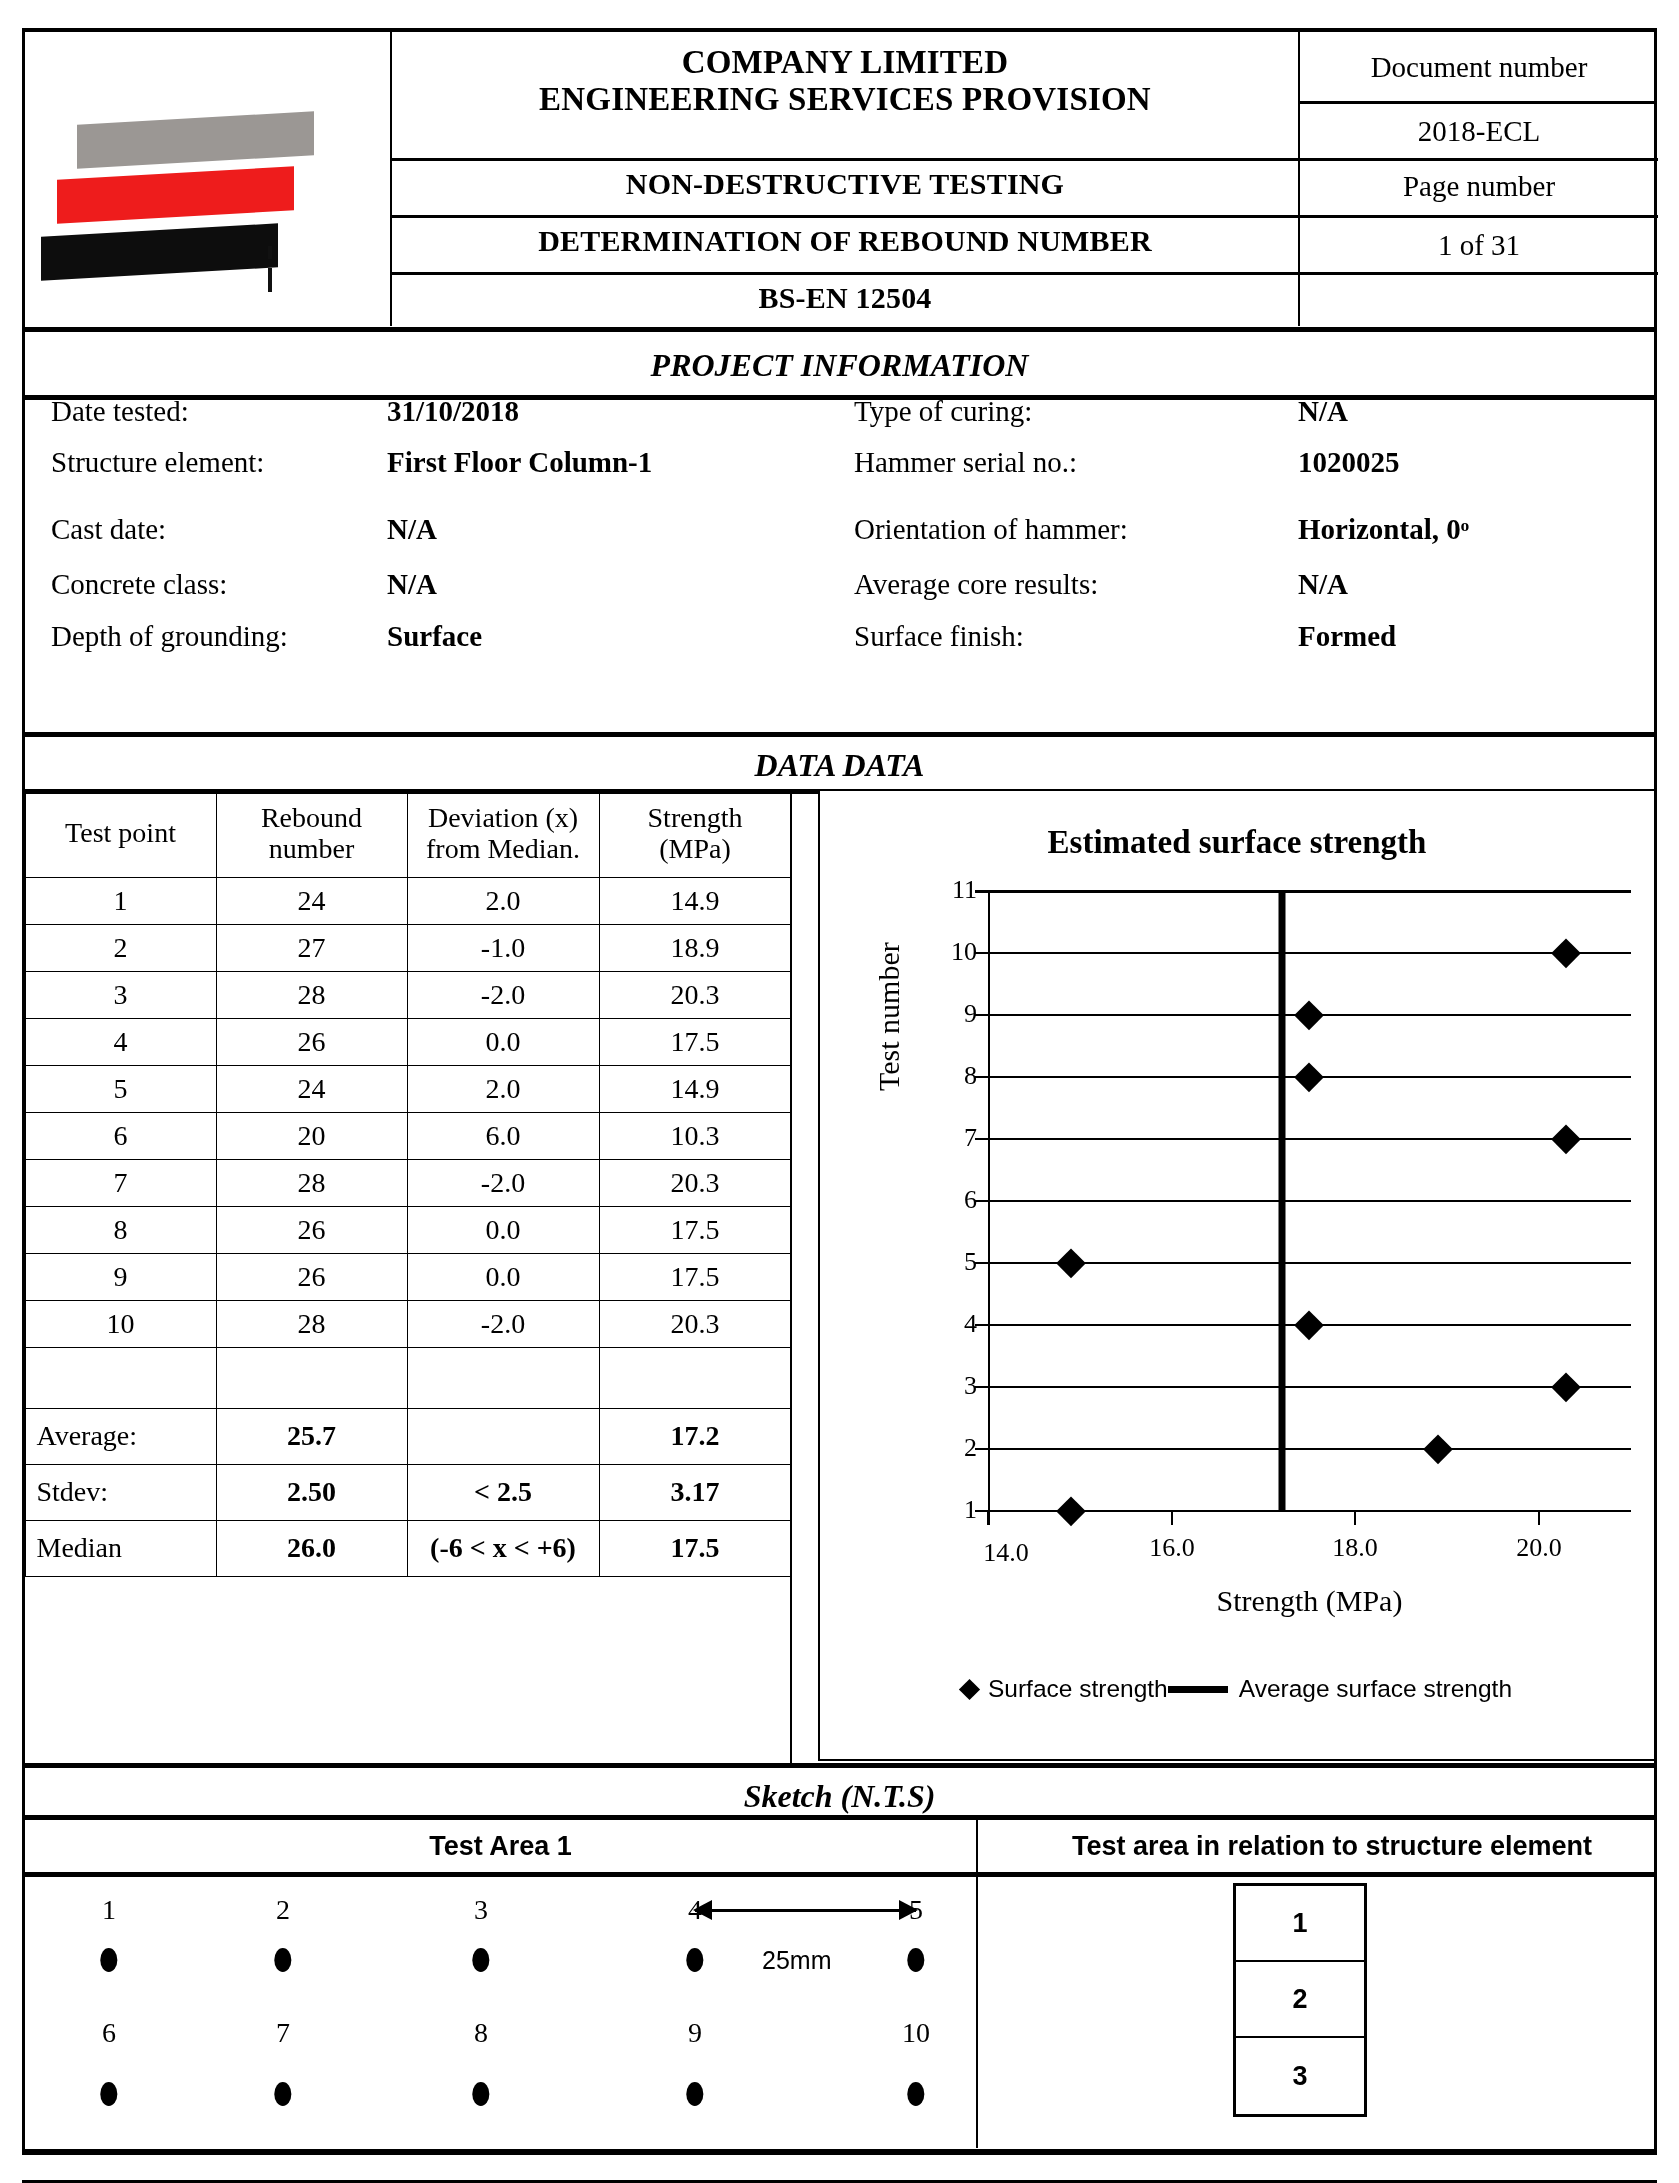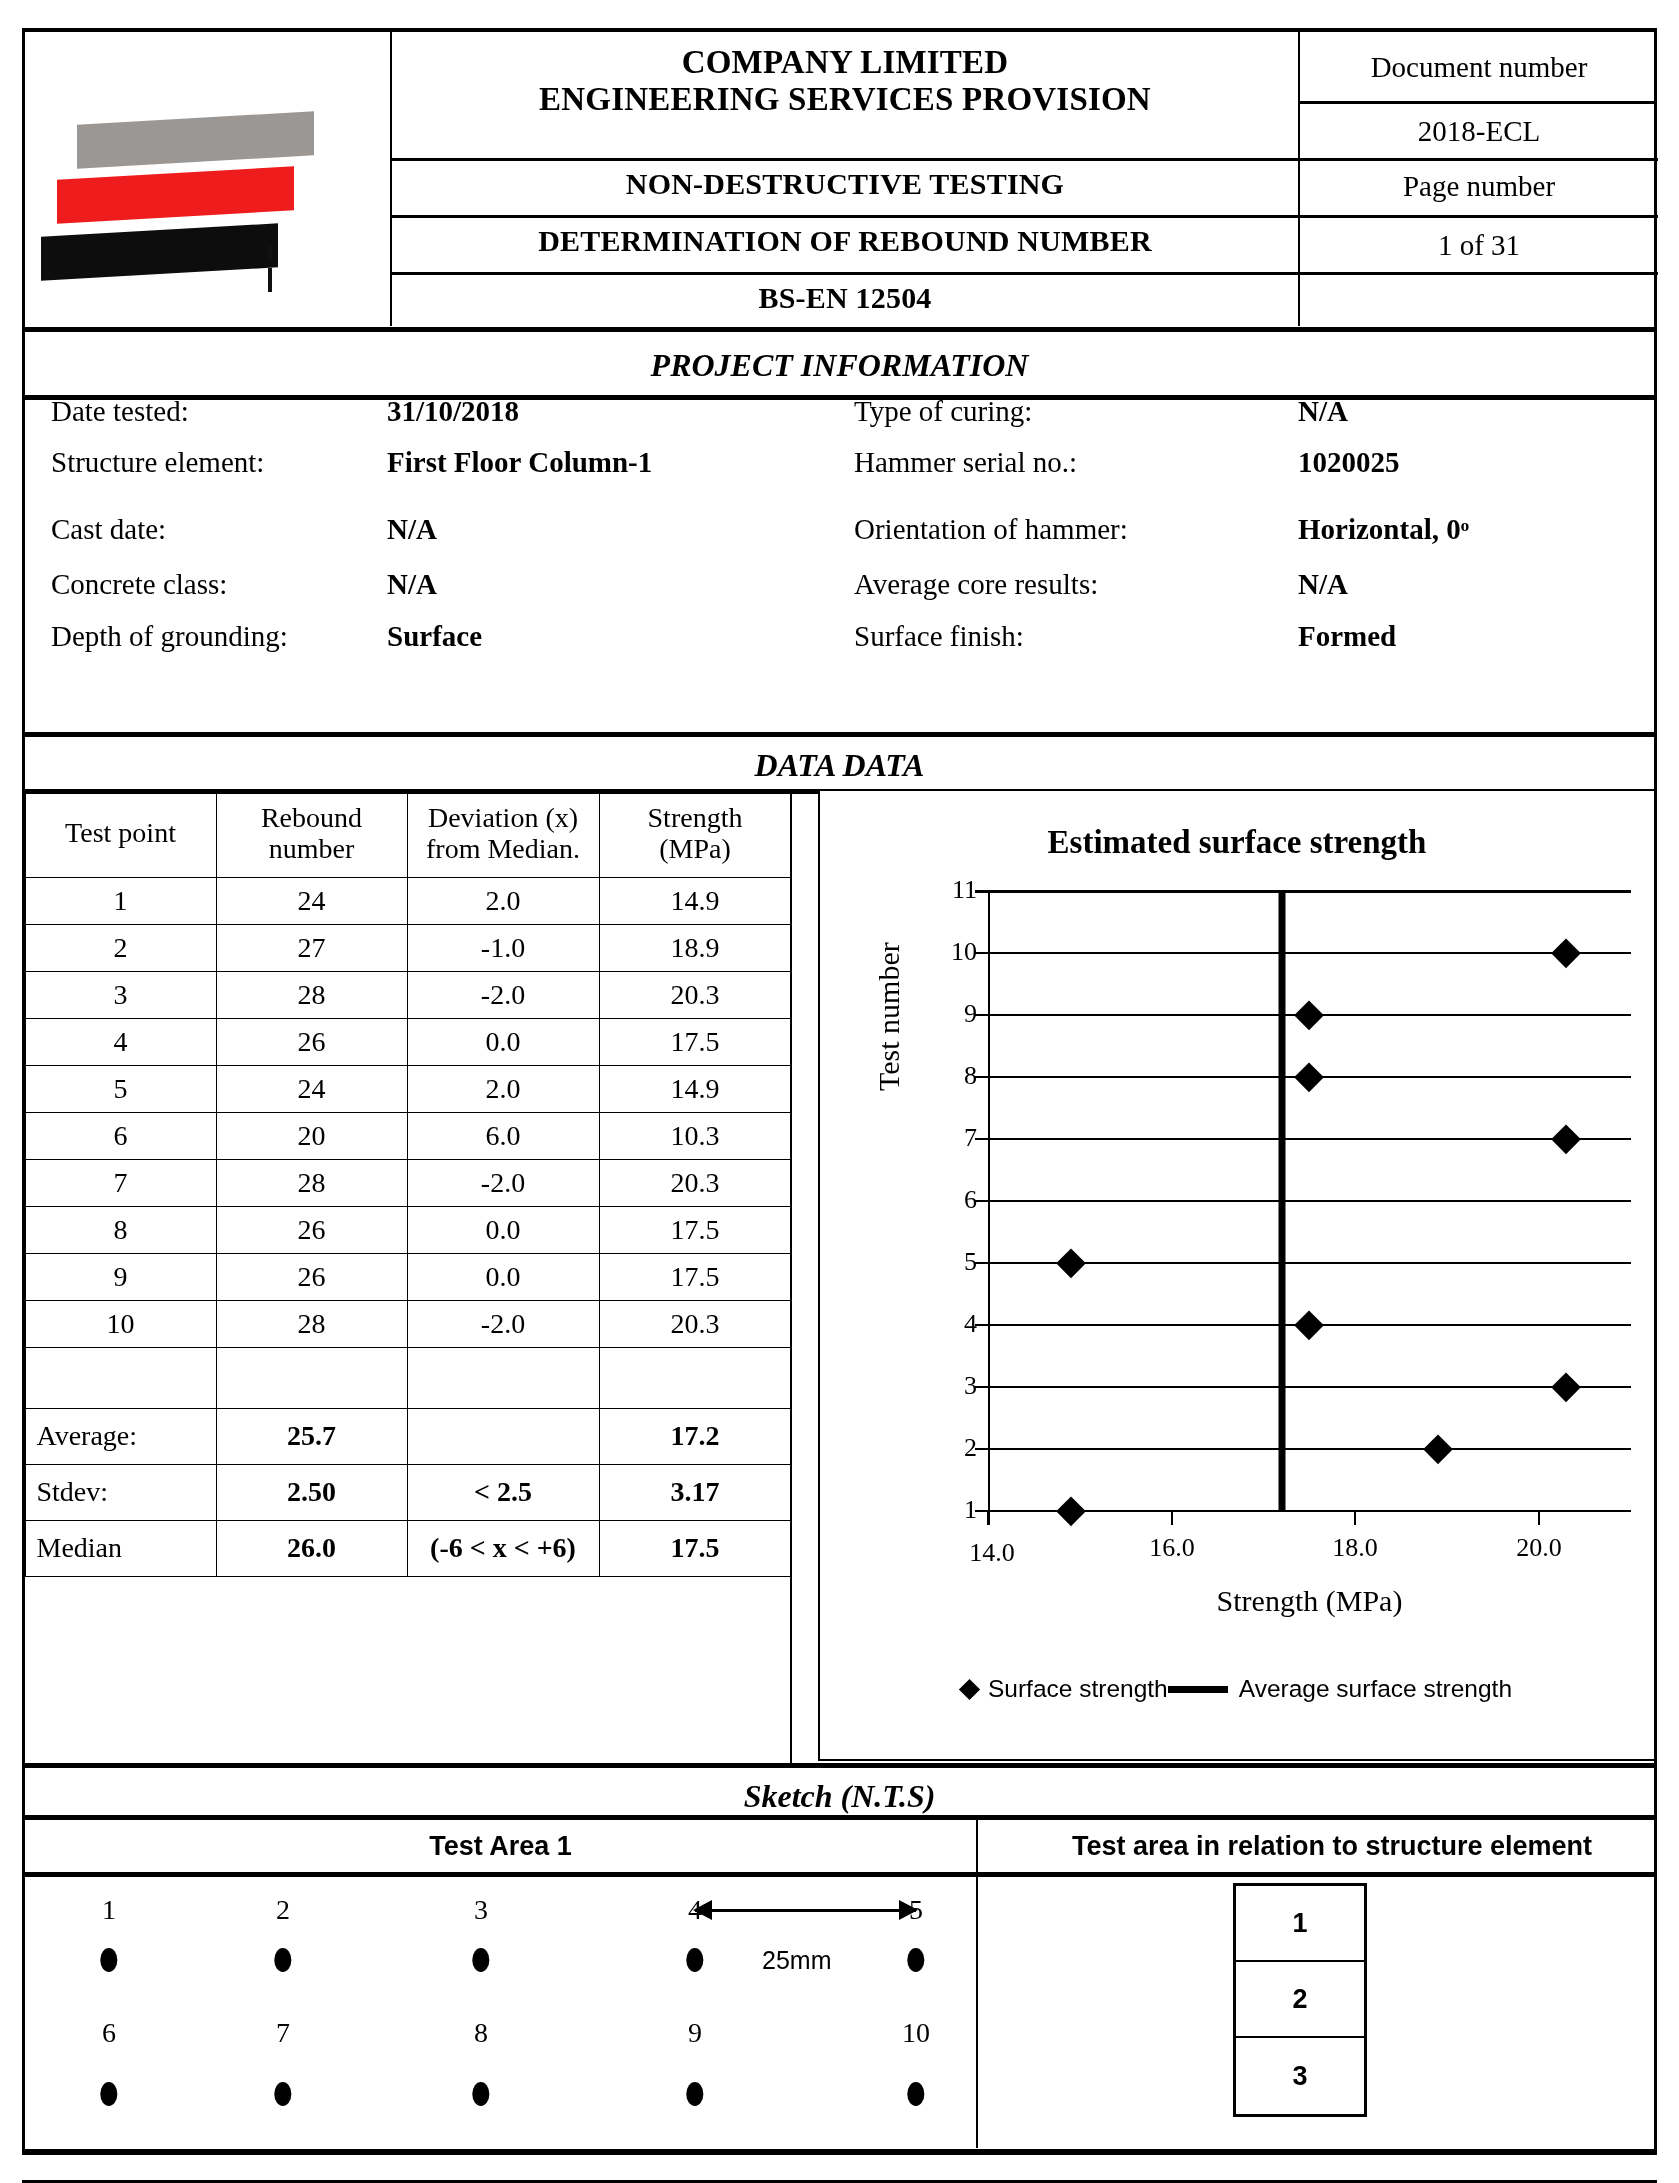--- a/index.html
+++ b/index.html
@@ -556,21 +556,21 @@
         <div class="ytickmark" style="top: 185px;"></div>
         <div class="gridline" style="top: 123px;"></div>
         <div class="ytick" style="top: 124px;">9</div>
         <div class="ytickmark" style="top: 123px;"></div>
         <div class="gridline" style="top: 61px;"></div>
         <div class="ytick" style="top: 62px;">10</div>
         <div class="ytickmark" style="top: 61px;"></div>
         <div class="gridline" style="top: -0.8px;"></div>
         <div class="ytick" style="top: 0px;">11</div>
         <div class="ytickmark" style="top: -0.8px;"></div>
-        <div class="xtick" style="left: 4px; margin-top: 27px;">14.0</div>
+        <div class="xtick" style="left: 18px; margin-top: 27px;">14.0</div>
         <div class="xtickmark" style="left: -0.8px;"></div>
         <div class="xtick" style="left: 184px;">16.0</div>
         <div class="xtickmark" style="left: 183px;"></div>
         <div class="xtick" style="left: 367px;">18.0</div>
         <div class="xtickmark" style="left: 366px;"></div>
         <div class="xtick" style="left: 551px;">20.0</div>
         <div class="xtickmark" style="left: 550px;"></div>
         <div class="avgline" style="left: 294px;"></div>
         <div class="marker" style="left: 83px; top: 620px;"></div>
         <div class="marker" style="left: 450px; top: 558px;"></div>

